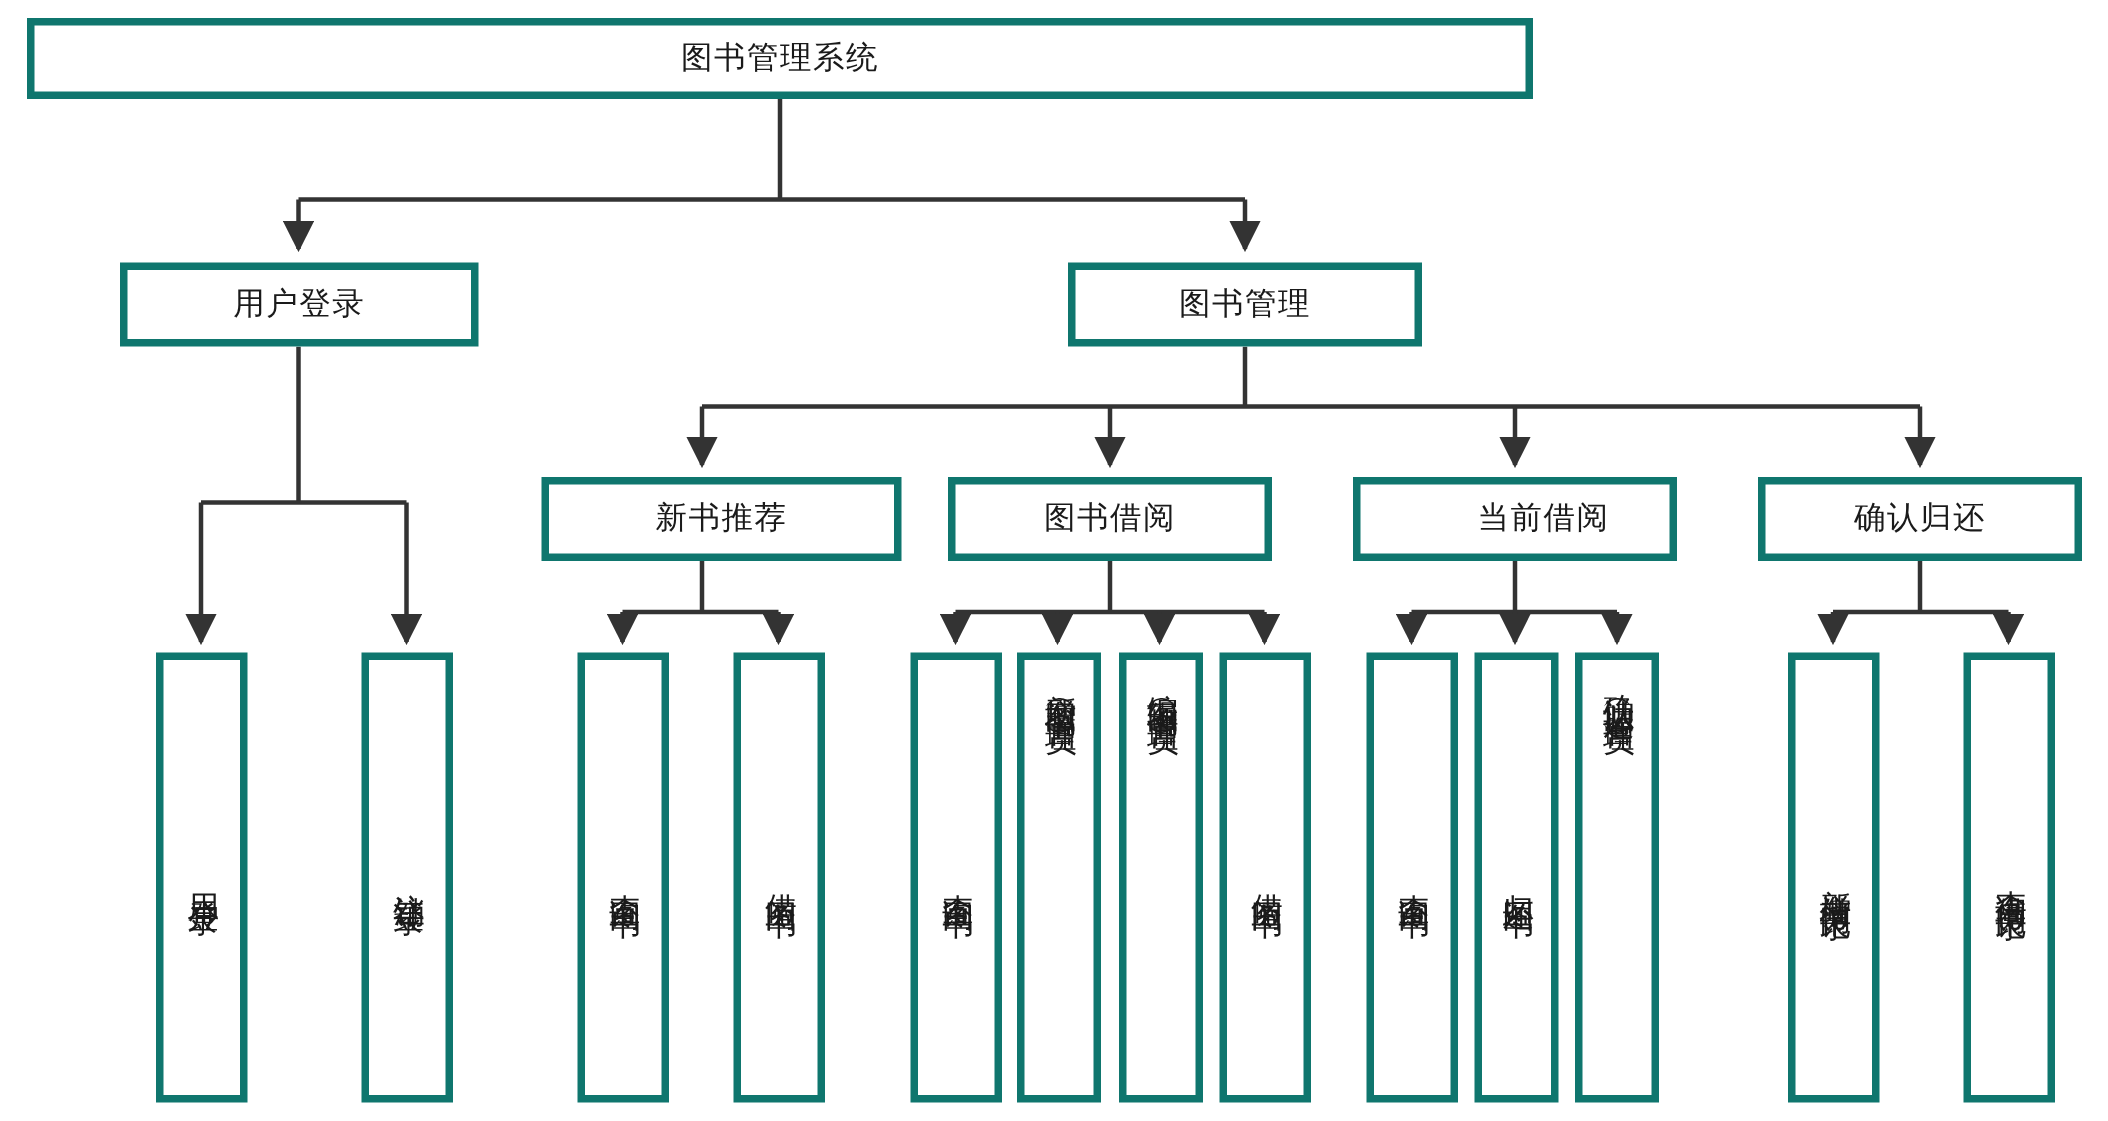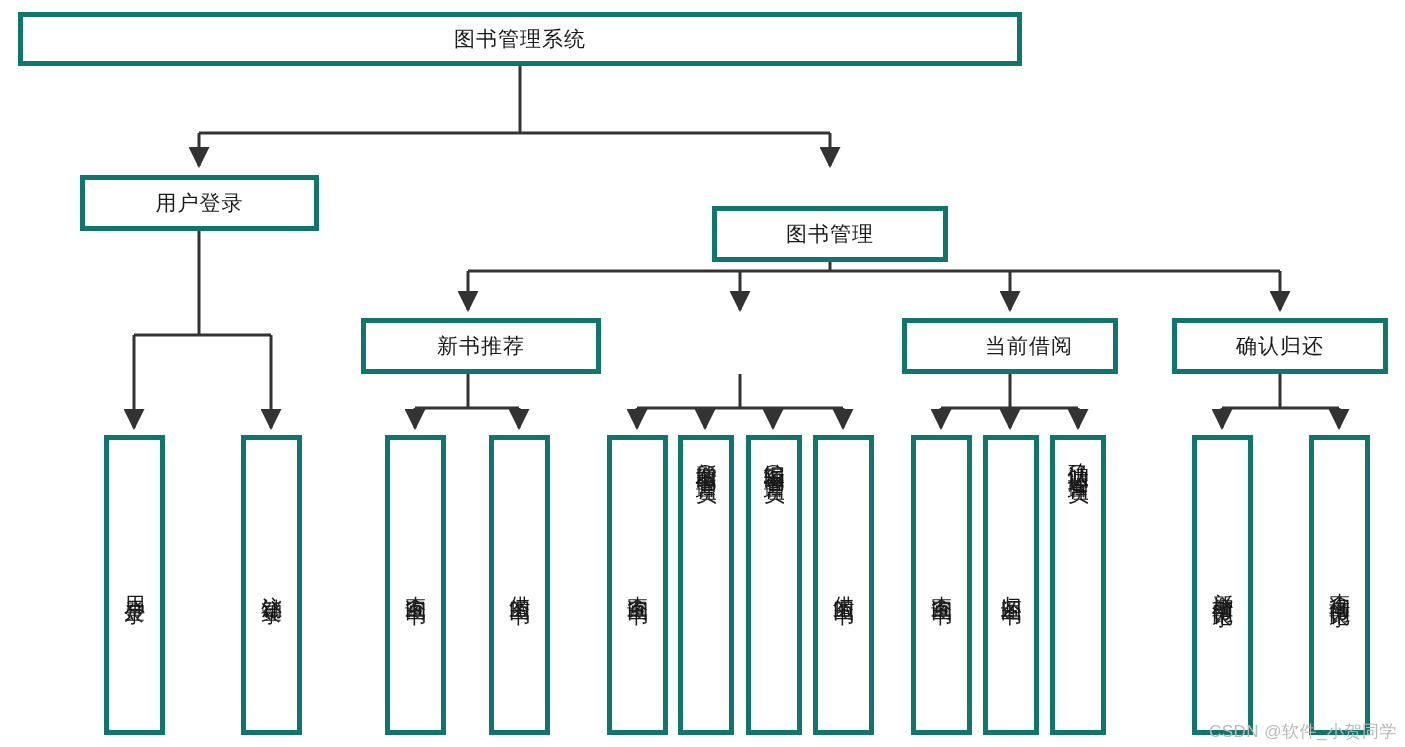--- a/index.html
+++ b/index.html
@@ -97,24 +97,25 @@
       <path d="M 1222 408 L 1339 408"></path>
       <path d="M 1222 408 L 1222 428" marker-end="url(#arrow)"></path>
       <path d="M 1339 408 L 1339 428" marker-end="url(#arrow)"></path>
     </g>
   </svg>
 
   <div class="node horiz" style="left:18px;top:12px;width:1004px;height:54px;">图书管理系统</div>
 
   <div class="node horiz" style="left:80px;top:175px;width:239px;height:56px;">用户登录</div>
 
-  <div class="node horiz" style="left:712px;top:175px;width:236px;height:56px;margin-top:31px;">图书管理</div>
+  <div class="node horiz" style="left:712px;top:175px;width:236px;height:56px;">图书管理</div>
 
   <div class="node horiz" style="left:361px;top:318px;width:240px;height:56px;">新书推荐</div>
 
+  <div class="node horiz" style="left:632px;top:318px;width:216px;height:56px;">图书借阅</div>
 
   <div class="node horiz" style="left:902px;top:318px;width:216px;height:56px;padding-left:38px;">当前借阅</div>
 
   <div class="node horiz" style="left:1172px;top:318px;width:216px;height:56px;">确认归还</div>
 
   <div class="node leaf mid" style="left:104px;top:435px;width:61px;height:300px;">用户登录</div>
 
   <div class="node leaf mid" style="left:241px;top:435px;width:61px;height:300px;">注销登录</div>
 
   <div class="node leaf mid" style="left:385px;top:435px;width:61px;height:300px;">查询图书</div>
@@ -132,15 +133,14 @@
   <div class="node leaf mid" style="left:911px;top:435px;width:61px;height:300px;">查询图书</div>
 
   <div class="node leaf mid" style="left:983px;top:435px;width:56px;height:300px;">归还图书</div>
 
   <div class="node leaf tall" style="left:1050px;top:435px;width:56px;height:300px;">确认归还（管理员）</div>
 
   <div class="node leaf mid" style="left:1192px;top:435px;width:61px;height:300px;">新增借阅记录</div>
 
   <div class="node leaf mid" style="left:1309px;top:435px;width:61px;height:300px;">查询借阅记录</div>
 
-  <div id="watermark">CSDN @软件_小贺同学</div>
 
 </div>
 
 </body></html>

